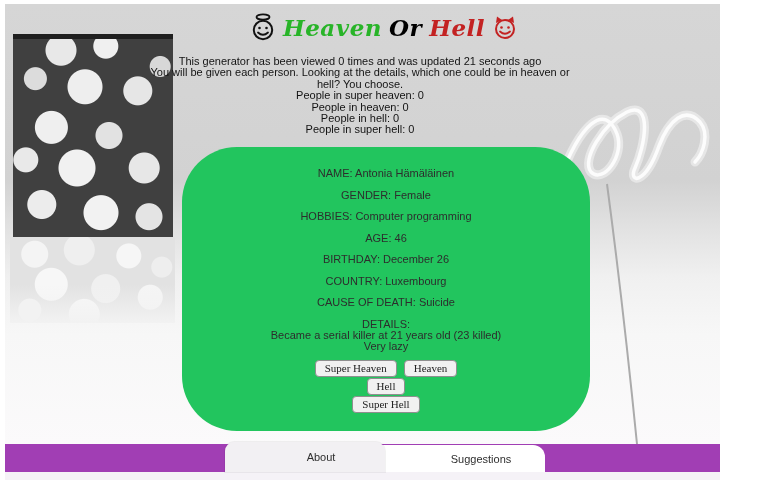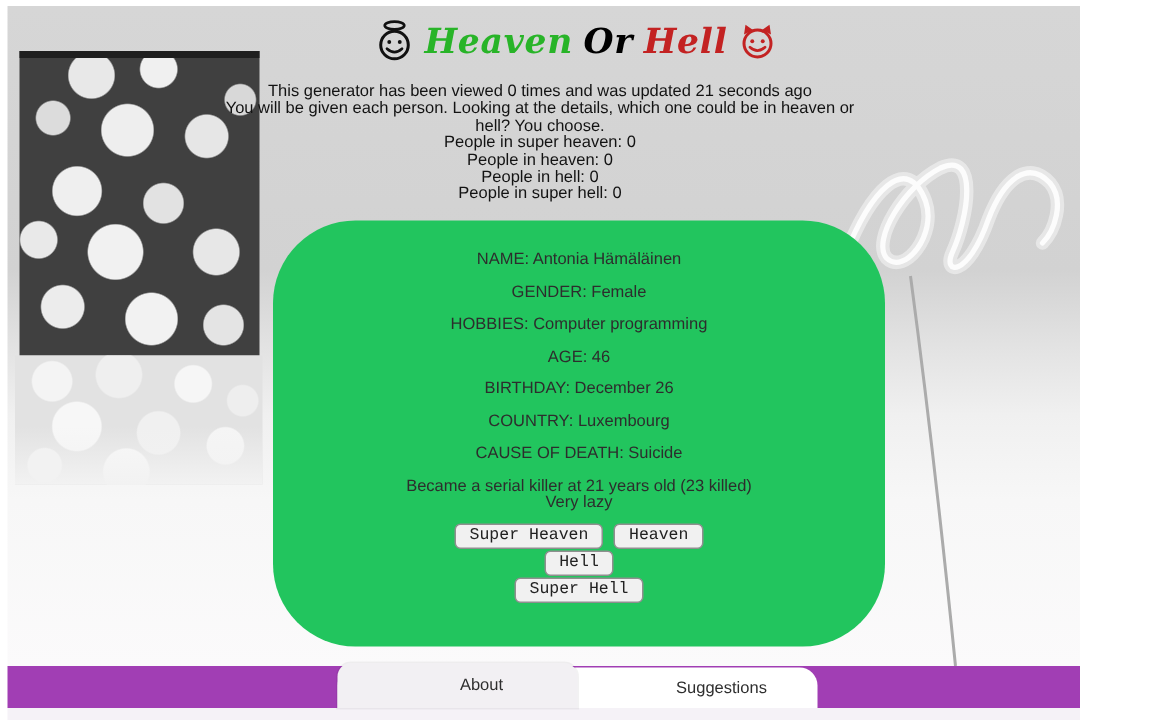--- a/index.html
+++ b/index.html
@@ -71,21 +71,21 @@
   .card {
     position:absolute; left:182px; top:147px; width:408px; height:284px;
     background:#22c55e; border-radius:55px;
     text-align:center; color:#2d2d2d; font-size:11px; padding-top:21px;
   }
   .card-field { margin:0 0 10.5px; line-height:11px; }
   .details-line { margin:0; line-height:11px; }
   .btn-rows { margin-top:8px; }
   .btn-row { line-height:13px; margin-bottom:1px; }
   button.hb {
-    font-family:Liberation Mono, monospace; font-size:11px; color:#222;
+    font-family:Liberation Serif, serif; font-size:11px; color:#222;
     background:#f1f1f1; border:1px solid #8f8f8f; border-radius:4px;
     padding:1px 9px 2px; margin:0 2px; cursor:pointer;
   }
 
   
   .purple-bar { position:absolute; left:5px; top:444px; width:758px; height:28px; }
   .bottom-strip { position:absolute; left:5px; top:472px; width:758px; height:8px; background:#f5f2f7; }
   .tabs {
     position:absolute; left:225px; top:445px; width:320px; height:27px;
     background:#ffffff; border-radius:12px 12px 0 0; display:flex;
@@ -145,20 +145,21 @@
   </div>
 
   <div class="card">
     <p class="card-field">NAME: Antonia Hämäläinen</p>
     <p class="card-field">GENDER: Female</p>
     <p class="card-field">HOBBIES: Computer programming</p>
     <p class="card-field">AGE: 46</p>
     <p class="card-field">BIRTHDAY: December 26</p>
     <p class="card-field">COUNTRY: Luxembourg</p>
     <p class="card-field">CAUSE OF DEATH: Suicide</p>
+    <p class="details-line">DETAILS:</p>
     <p class="details-line">Became a serial killer at 21 years old (23 killed)</p>
     <p class="details-line">Very lazy</p>
     <div class="btn-rows">
       <div class="btn-row">
         <button class="hb">Super Heaven</button>
         <button class="hb">Heaven</button>
       </div>
       <div class="btn-row">
         <button class="hb">Hell</button>
       </div>

